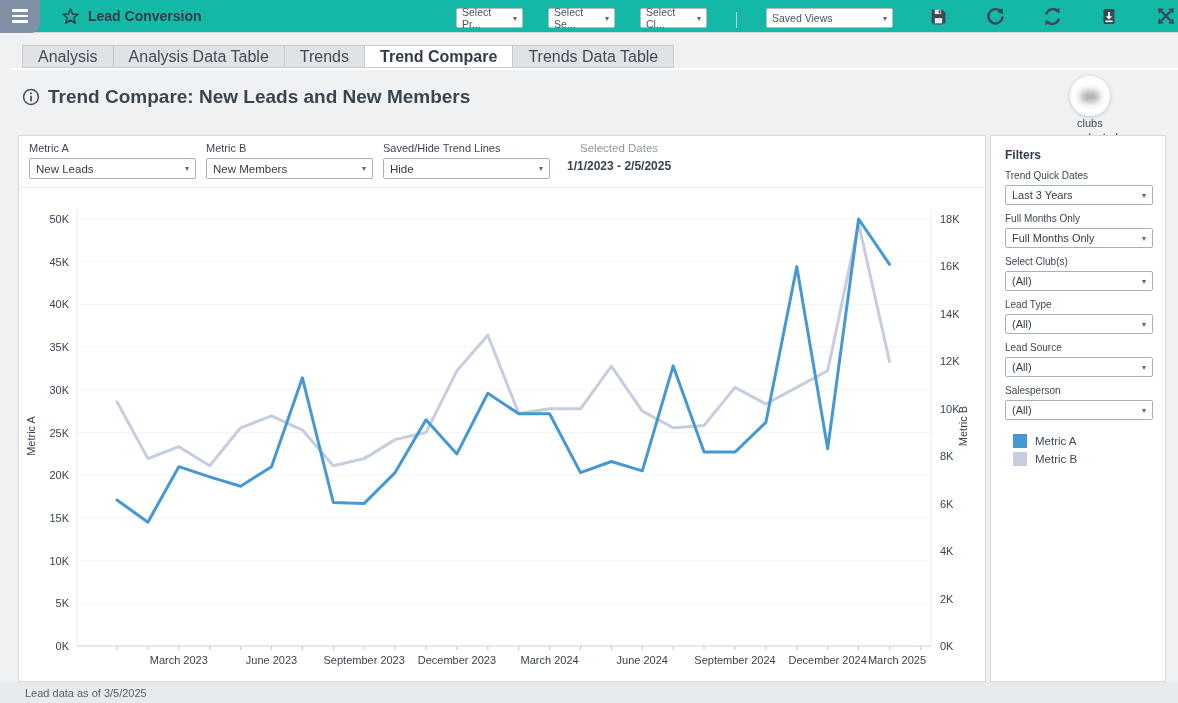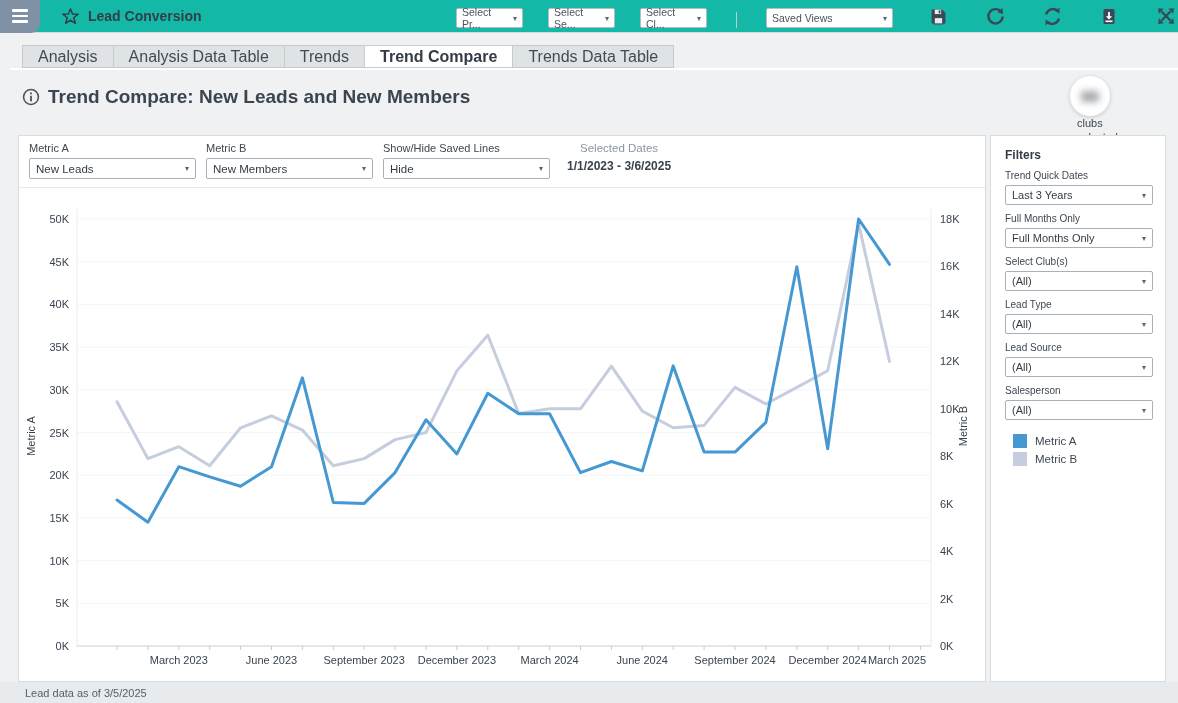--- a/index.html
+++ b/index.html
@@ -192,29 +192,29 @@
       </div>
     </div>
     <div class="ctl" style="left:187px;">
       <div class="ctl-label">Metric B</div>
       <div class="select sel-w">
         <span>New Members</span>
         <span class="caret">▾</span>
       </div>
     </div>
     <div class="ctl" style="left:364px;">
-      <div class="ctl-label">Show/Hide Saved Lines</div>
+      <div class="ctl-label">Saved/Hide Trend Lines</div>
       <div class="select sel-w">
         <span>Hide</span>
         <span class="caret">▾</span>
       </div>
     </div>
     <div class="ctl" style="left:548px;text-align:center;">
       <div class="dates-label">Selected Dates</div>
-      <div class="dates-value">1/1/2023 - 3/6/2025</div>
+      <div class="dates-value">1/1/2023 - 2/5/2025</div>
     </div>
   </div>
   <svg class="trend" id="trend-svg" width="966" height="490">
       <text x="50" y="459" text-anchor="end" class="ticktxt">0K</text>
       <line x1="58" x2="912" y1="412.3" y2="412.3" stroke="#f3f5f7" stroke-width="1"></line>
       <text x="50" y="416.3" text-anchor="end" class="ticktxt">5K</text>
       <line x1="58" x2="912" y1="369.6" y2="369.6" stroke="#f3f5f7" stroke-width="1"></line>
       <text x="50" y="373.6" text-anchor="end" class="ticktxt">10K</text>
       <line x1="58" x2="912" y1="326.9" y2="326.9" stroke="#f3f5f7" stroke-width="1"></line>
       <text x="50" y="330.9" text-anchor="end" class="ticktxt">15K</text>

